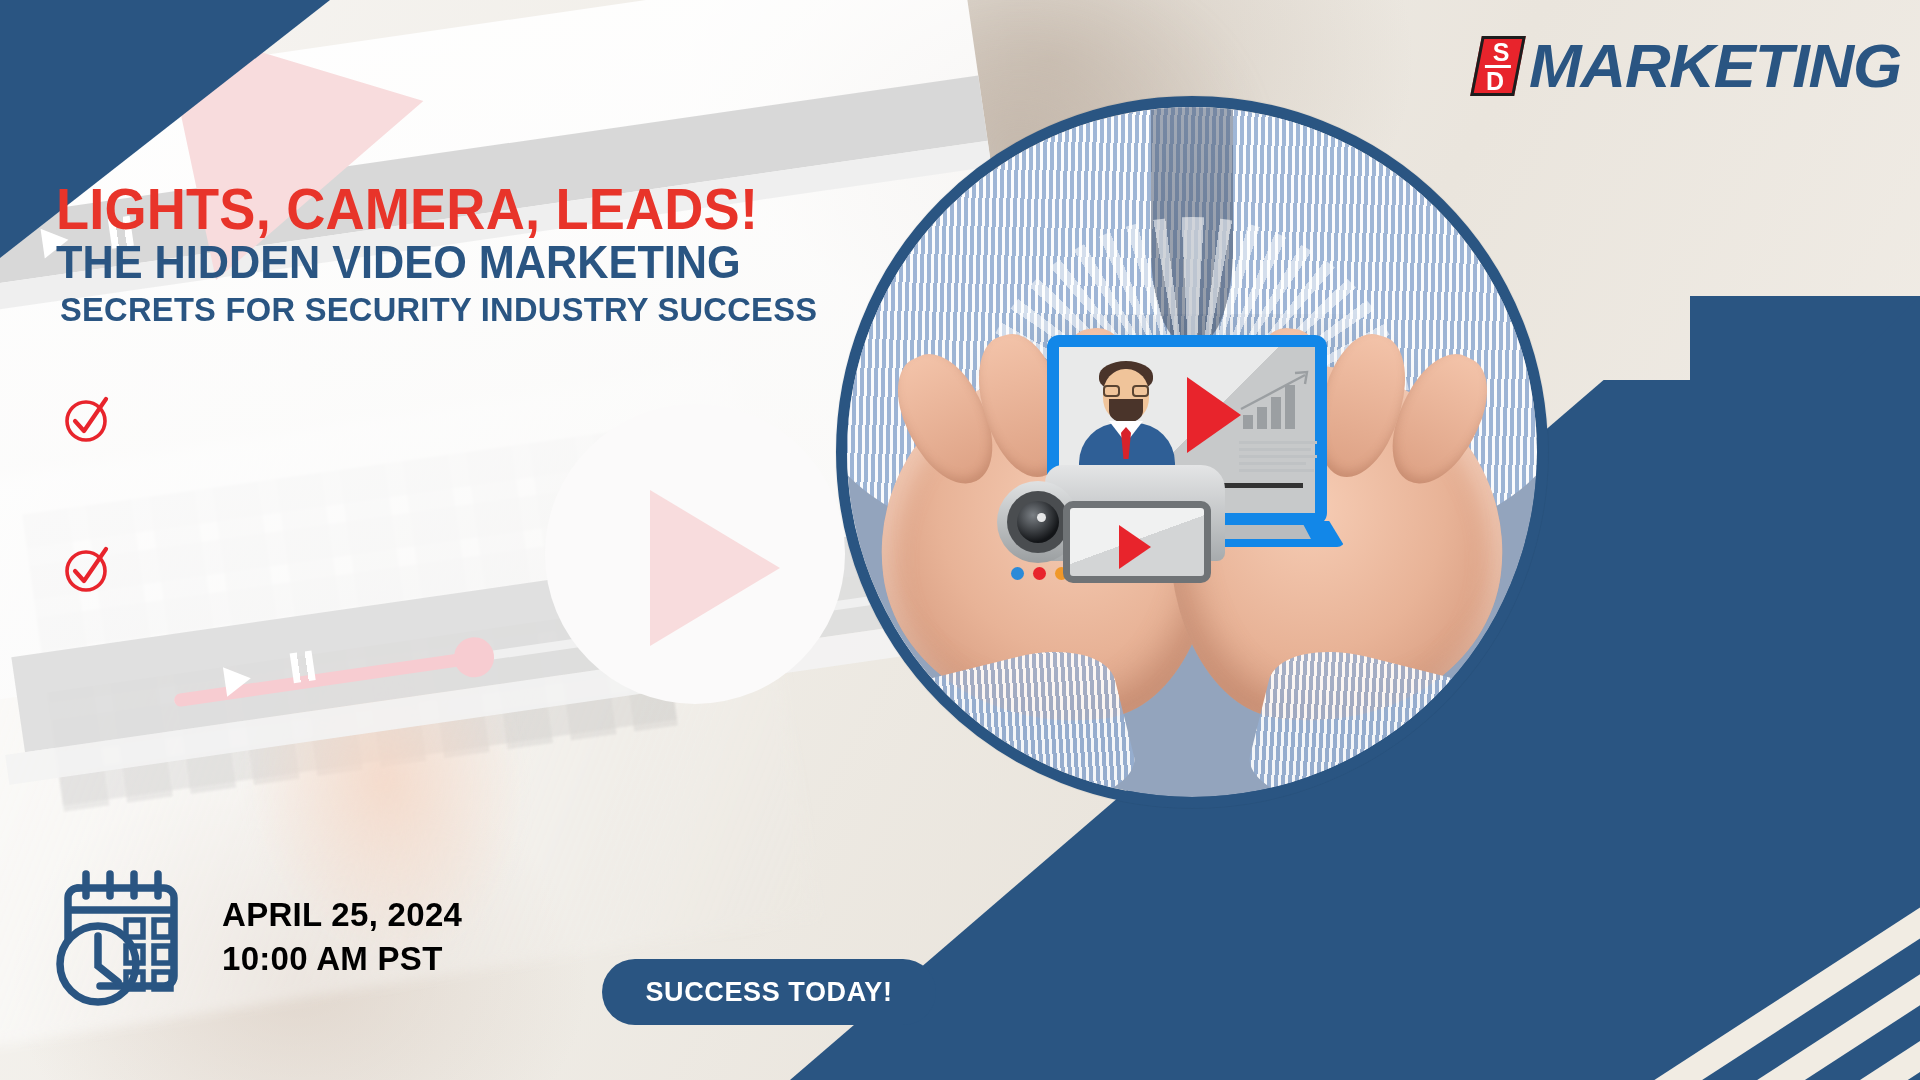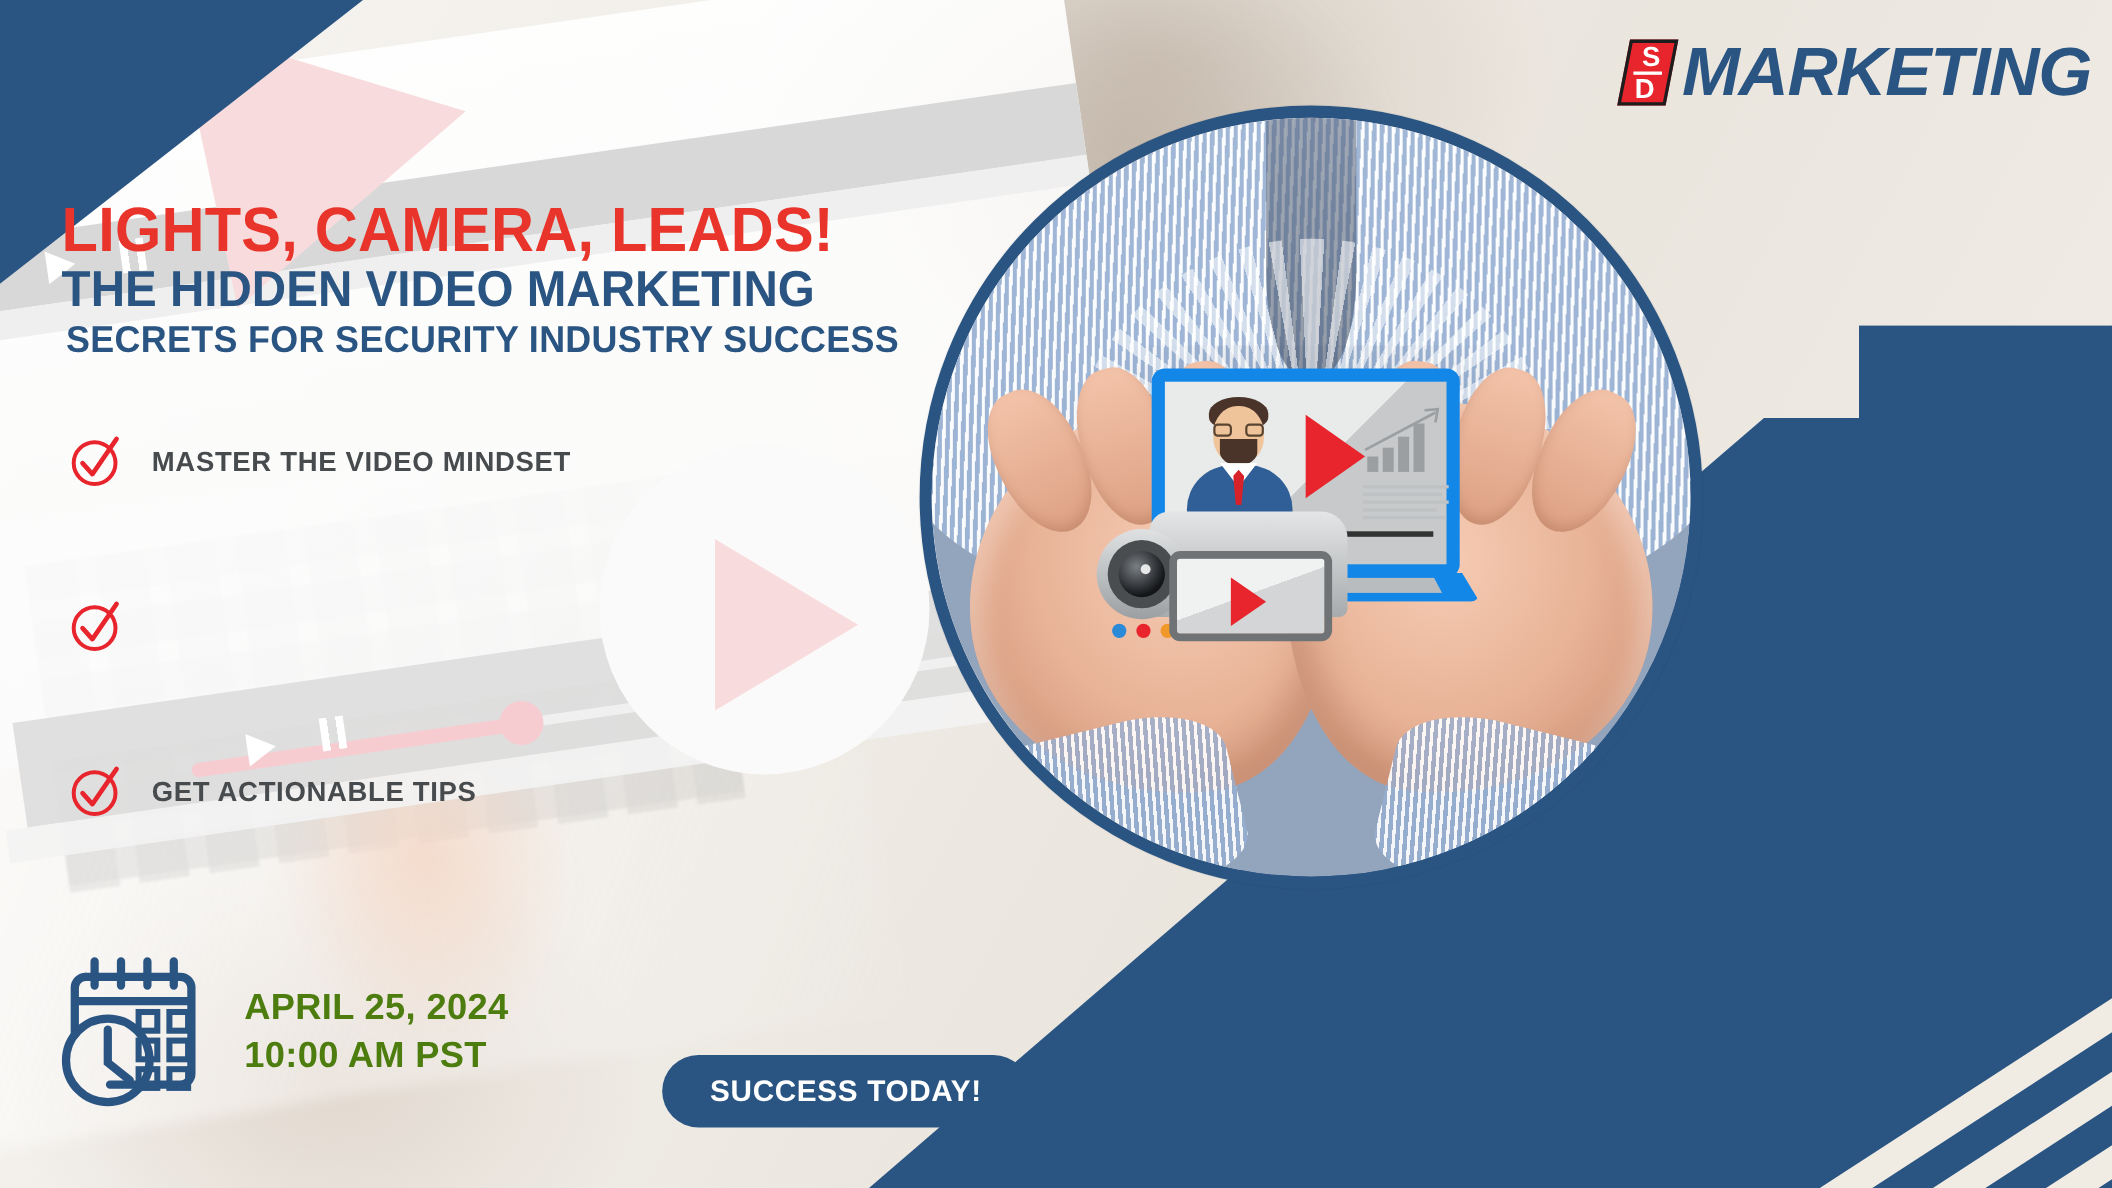--- a/index.html
+++ b/index.html
@@ -184,21 +184,21 @@
 
   .bullets { position:absolute; left:62px; top:382px; width:760px; }
   .bullet { display:flex; align-items:center; height:76px; margin-bottom:74px; }
   .check-ico { width:50px; height:50px; flex:0 0 50px; position:relative; }
   .bullet-text { margin-left:26px; font-size:25px; font-weight:bold; color:#474b4d;
     letter-spacing:.6px; white-space:nowrap; }
 
   
   .date-wrap { position:absolute; left:48px; top:862px; display:flex; align-items:center; }
   .cal-ico { width:150px; height:150px; flex:0 0 150px; }
-  .date-text { margin-left:24px; color:#4d7c0f; font-weight:bold; font-size:33px; line-height:1.32;
+  .date-text { margin-left:24px; color:#000000; font-weight:bold; font-size:33px; line-height:1.32;
     letter-spacing:.3px; }
 
   
   .cta { position:absolute; left:602px; top:959px; width:334px; height:66px;
     background:#2a5582; border-radius:34px; color:#fff; font-size:27px; font-weight:bold;
     display:flex; align-items:center; justify-content:center; letter-spacing:.6px;
     border:none; cursor:pointer; }
 
   
   .logo { position:absolute; right:26px; top:30px; display:flex; align-items:center; }
@@ -328,34 +328,26 @@
   <div class="headline">LIGHTS, CAMERA, LEADS!</div>
   <div class="subline1">THE HIDDEN VIDEO MARKETING</div>
   <div class="subline2">SECRETS FOR SECURITY INDUSTRY SUCCESS</div>
 
   <div class="bullets">
     <div class="bullet">
       <svg class="check-ico" viewBox="0 0 50 50">
         <circle cx="24" cy="26" r="19" fill="none" stroke="#e8242c" stroke-width="3.6"></circle>
         <path d="M13 26 L22 36 L44 4" fill="none" stroke="#e8242c" stroke-width="4.2" stroke-linecap="round" stroke-linejoin="round"></path>
       </svg>
-      <span class="bullet-text">MASTER THE VIDEO MINDSET</span>
     </div>
     <div class="bullet">
       <svg class="check-ico" viewBox="0 0 50 50">
         <circle cx="24" cy="26" r="19" fill="none" stroke="#e8242c" stroke-width="3.6"></circle>
         <path d="M13 26 L22 36 L44 4" fill="none" stroke="#e8242c" stroke-width="4.2" stroke-linecap="round" stroke-linejoin="round"></path>
       </svg>
-    </div>
-    <div class="bullet">
-      <svg class="check-ico" viewBox="0 0 50 50">
-        <circle cx="24" cy="26" r="19" fill="none" stroke="#e8242c" stroke-width="3.6"></circle>
-        <path d="M13 26 L22 36 L44 4" fill="none" stroke="#e8242c" stroke-width="4.2" stroke-linecap="round" stroke-linejoin="round"></path>
-      </svg>
-      <span class="bullet-text">GET ACTIONABLE TIPS</span>
     </div>
   </div>
 
   <div class="date-wrap">
     <svg class="cal-ico" viewBox="0 0 150 150">
       <g fill="none" stroke="#2a5582" stroke-width="7.5" stroke-linecap="round">
         <path d="M30 26 h86 a10 10 0 0 1 10 10 v78 a10 10 0 0 1 -10 10 H52"></path>
         <path d="M30 26 a10 10 0 0 0 -10 10 v42"></path>
         <path d="M22 48 H124"></path>
         <path d="M38 12 v22 M62 12 v22 M86 12 v22 M110 12 v22"></path>

